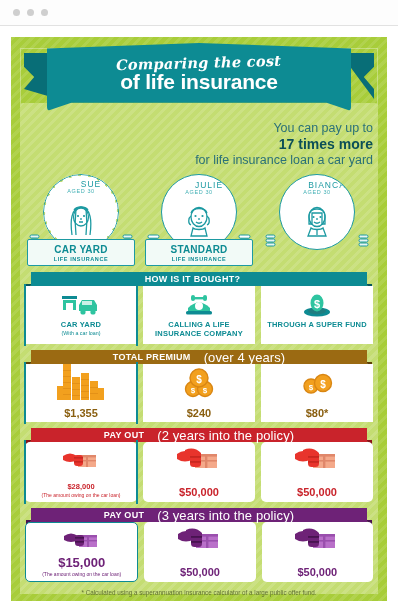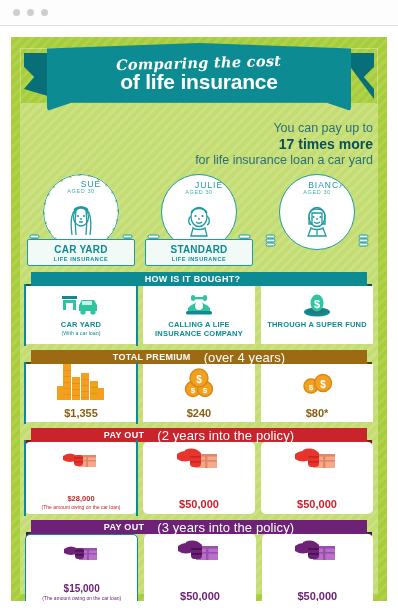--- a/index.html
+++ b/index.html
@@ -168,35 +168,35 @@
   
   .row { display: flex; gap: 6px; position: relative; z-index: 6; }
   .cell {
     flex: 1; background: #ffffff; text-align: center;
     display: flex; flex-direction: column; align-items: center;
     justify-content: flex-start; padding: 4px 2px 4px 2px;
     position: relative;
   }
   .row-bought .cell { height: 58px; }
   .row-premium .cell { height: 58px; justify-content: space-between; padding-bottom: 3px; }
-  .row-payout .cell { height: 72px; border-radius: 5px; justify-content: space-between; padding-bottom: 4px; }
+  .row-payout .cell { height: 60px; border-radius: 5px; justify-content: space-between; padding-bottom: 4px; }
   .cell.highlight-teal { border: 1.6px solid #0d8b93; }
   .cell.side-rails::before, .cell.side-rails::after {
     content: ""; position: absolute; top: -2px; bottom: -2px; width: 1.8px; background: #0d8b93;
   }
   .cell.side-rails::before { left: -1px; }
   .cell.side-rails::after  { right: -1px; }
   .bought-title { font-size: 7.5px; font-weight: 700; color: #0d8b93; line-height: 1.22; letter-spacing: .2px; }
   .bought-note  { font-size: 5.3px; color: #0d8b93; margin-top: 1px; }
   .amount { font-size: 11px; font-weight: 700; }
   .amount.gold { color: #8a5f10; }
   .amount.red  { color: #c9232b; font-size: 11px; }
   .amount.red.small { font-size: 7.5px; }
   .amount.purple { color: #6e2277; }
-  .amount.purple.small { font-size: 10px; text-align: center; }
+  .amount.purple.small { font-size: 13px; text-align: center; }
   .amt-note { font-size: 5px; line-height: 1.3; margin-top: 1px; }
   .amt-note.red { color: #c9232b; }
   .amt-note.purple { color: #6e2277; }
   .icon-slot { display: flex; align-items: center; justify-content: center; height: 30px; }
 
   
   .footnote {
     text-align: center; font-size: 6.3px; color: #5f6f33;
     margin-top: 7px; position: relative; z-index: 6;
   }

